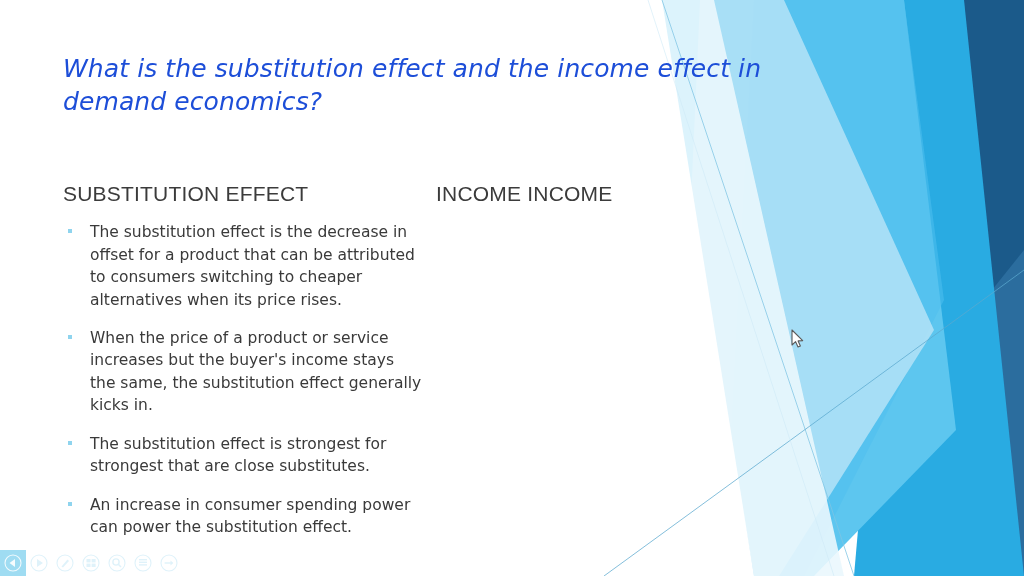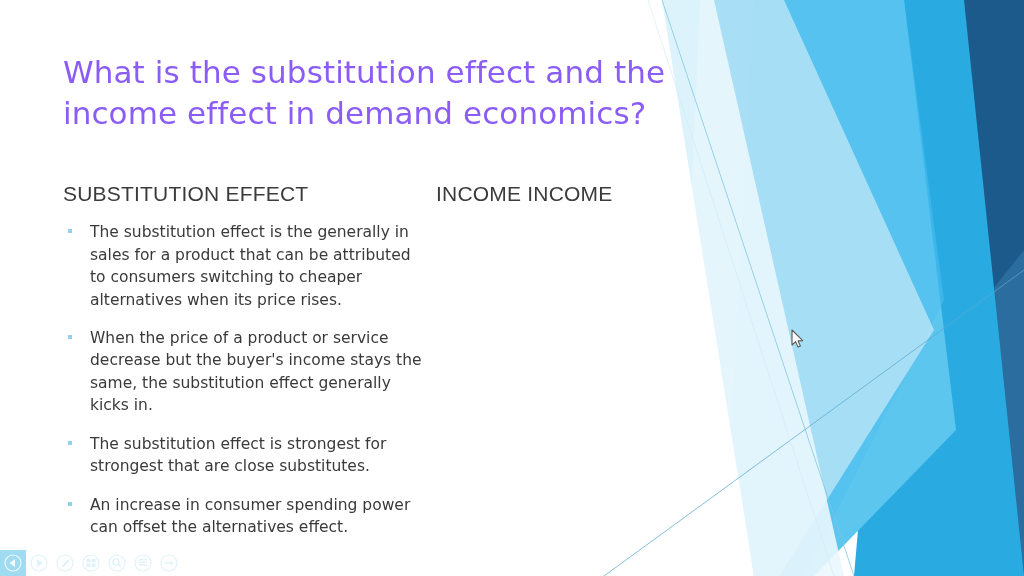--- a/index.html
+++ b/index.html
@@ -23,26 +23,27 @@
     width:420px; height:576px;
     pointer-events:none;
   }
   #deco svg { display:block; width:420px; height:576px; }
 
   
   #title {
     position:absolute;
     left:63px; top:52px;
     width:700px;
-    color:#8b5cf6;
-    font-size:31px;
+    color:#1d4ed8;
+    font-size:25px;
     font-weight:400;
     line-height:1.32;
     letter-spacing:0.1px;
     font-family:"DejaVu Sans", sans-serif;
+    font-style:italic;
   }
 
   
   #columns {
     position:absolute;
     left:0; top:182px;
     width:760px;
     height:380px;
   }
   .col {
@@ -138,33 +139,33 @@
 
   <h1 id="title">What is the substitution effect and the income effect in demand economics?</h1>
 
   <div id="columns">
 
     <div class="col left">
       <div class="col-head">SUBSTITUTION EFFECT</div>
       <ul class="bullets">
         <li class="bullet">
           <span class="marker"></span>
-          <span>The substitution effect is the generally in sales for a product that can be attributed to consumers switching to cheaper alternatives when its price rises.</span>
-        </li>
-        <li class="bullet">
-          <span class="marker"></span>
-          <span>When the price of a product or service decrease but the buyer's income stays the same, the substitution effect generally kicks in.</span>
+          <span>The substitution effect is the decrease in offset for a product that can be attributed to consumers switching to cheaper alternatives when its price rises.</span>
+        </li>
+        <li class="bullet">
+          <span class="marker"></span>
+          <span>When the price of a product or service increases but the buyer's income stays the same, the substitution effect generally kicks in.</span>
         </li>
         <li class="bullet">
           <span class="marker"></span>
           <span>The substitution effect is strongest for strongest that are close substitutes.</span>
         </li>
         <li class="bullet">
           <span class="marker"></span>
-          <span>An increase in consumer spending power can offset the alternatives effect.</span>
+          <span>An increase in consumer spending power can power the substitution effect.</span>
         </li>
       </ul>
     </div>
 
     <div class="col right">
       <div class="col-head">INCOME INCOME</div>
       <ul class="bullets"></ul>
     </div>
 
   </div>

